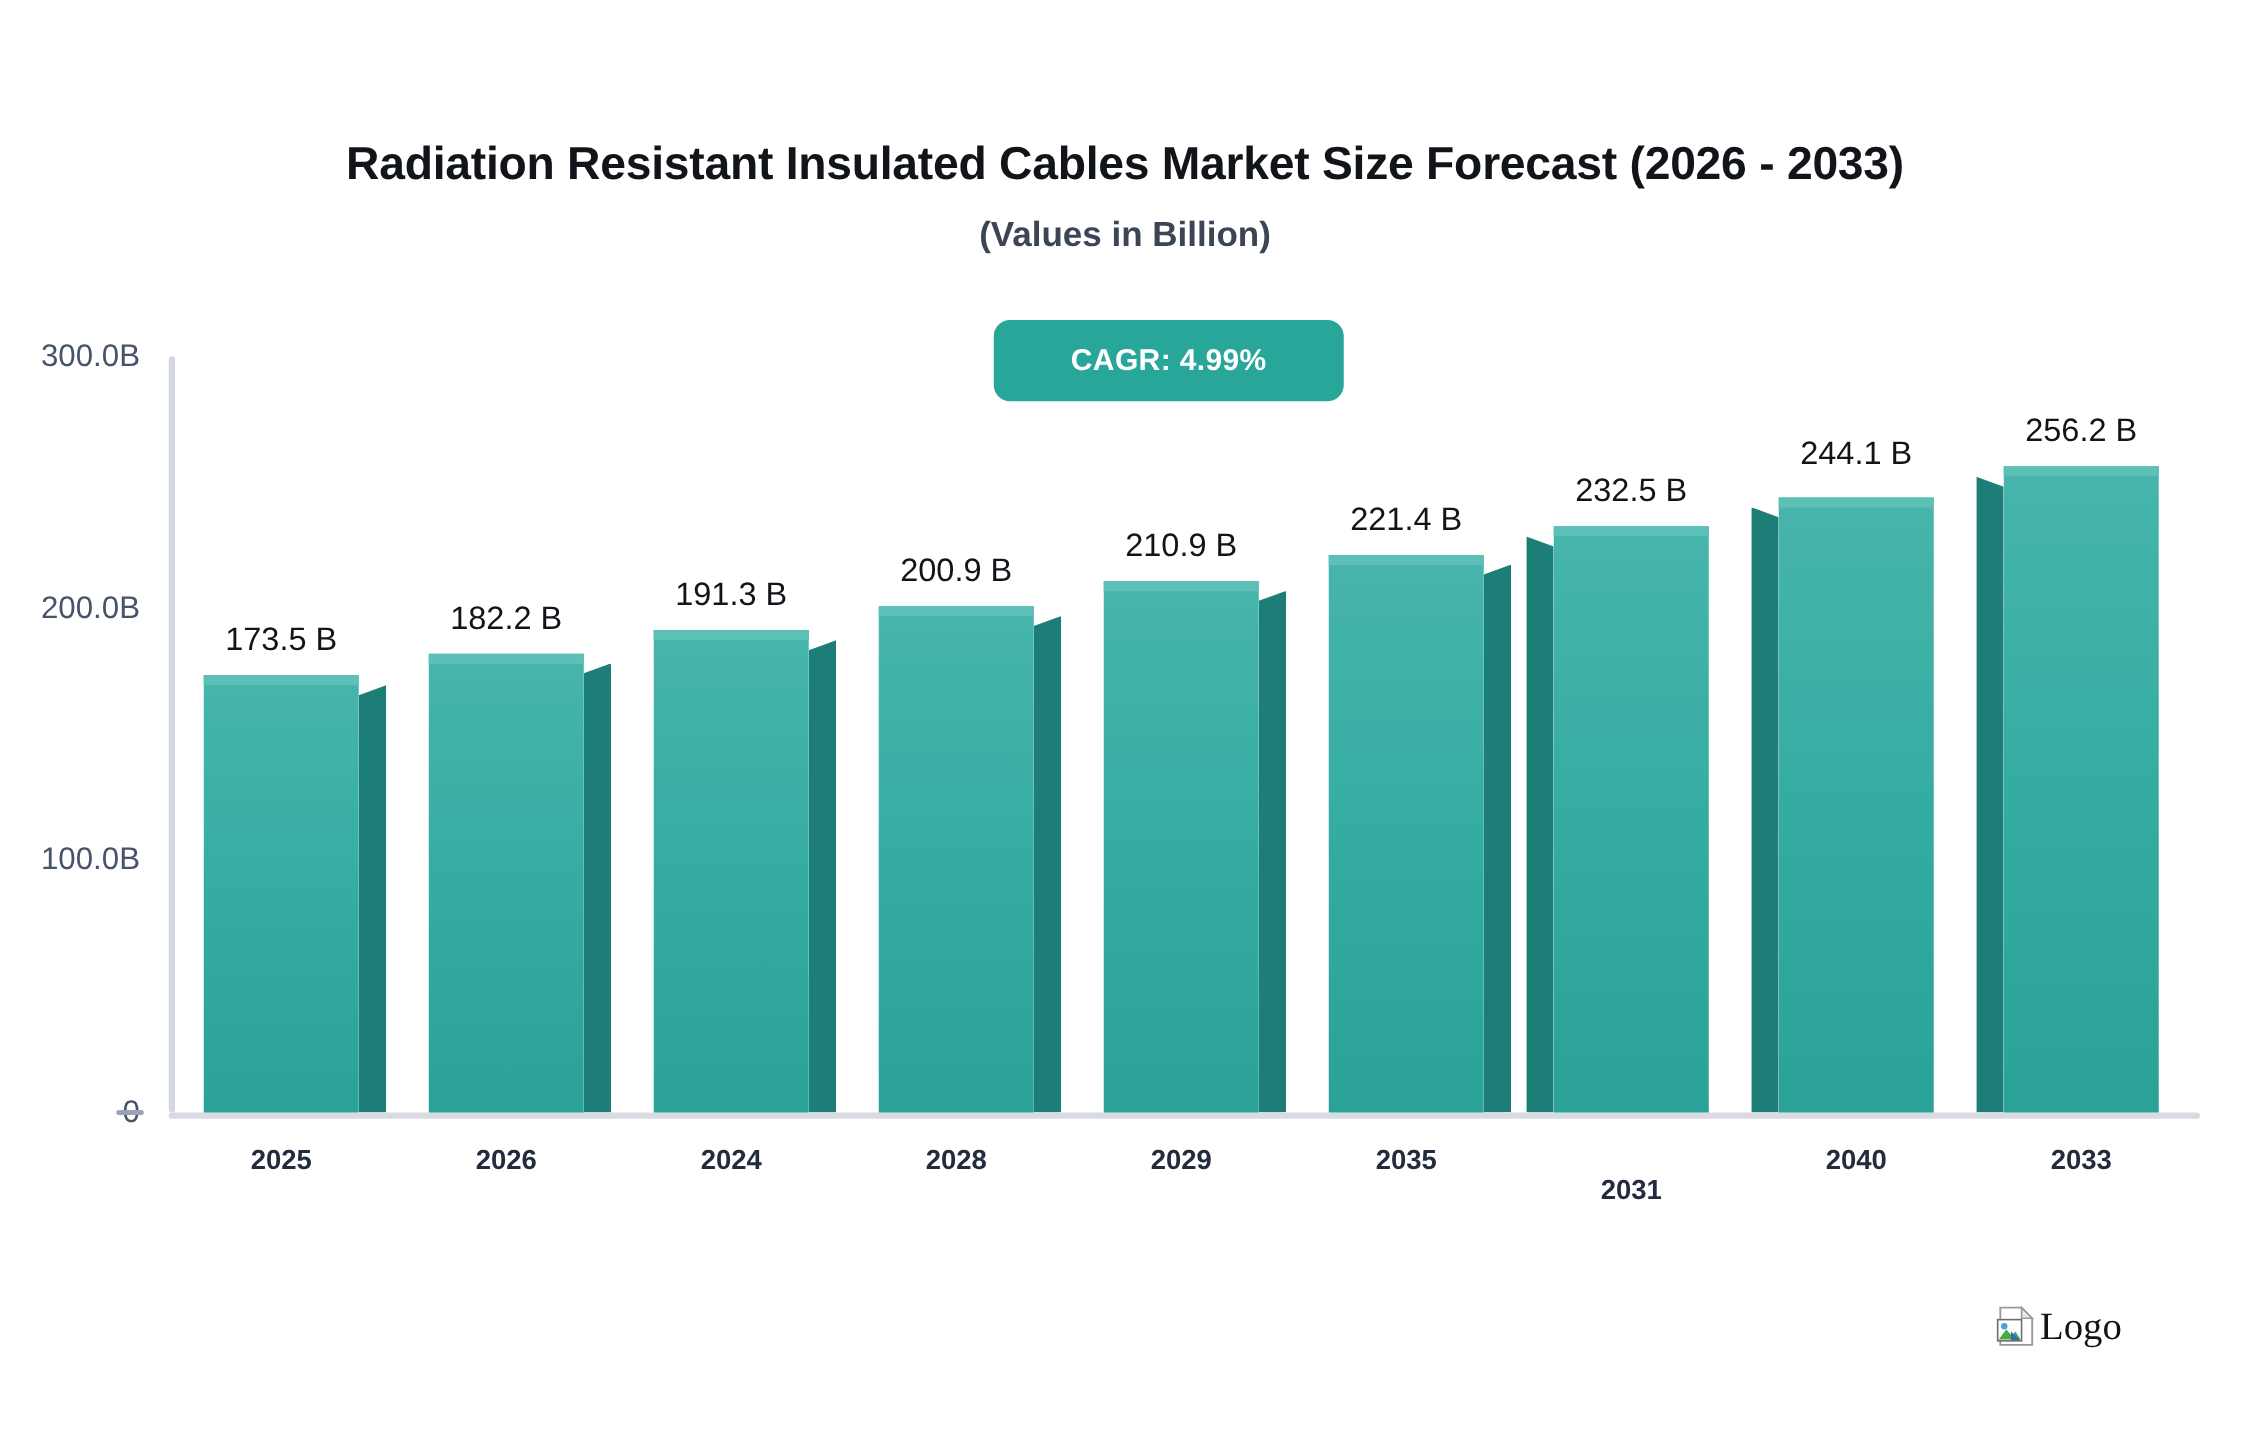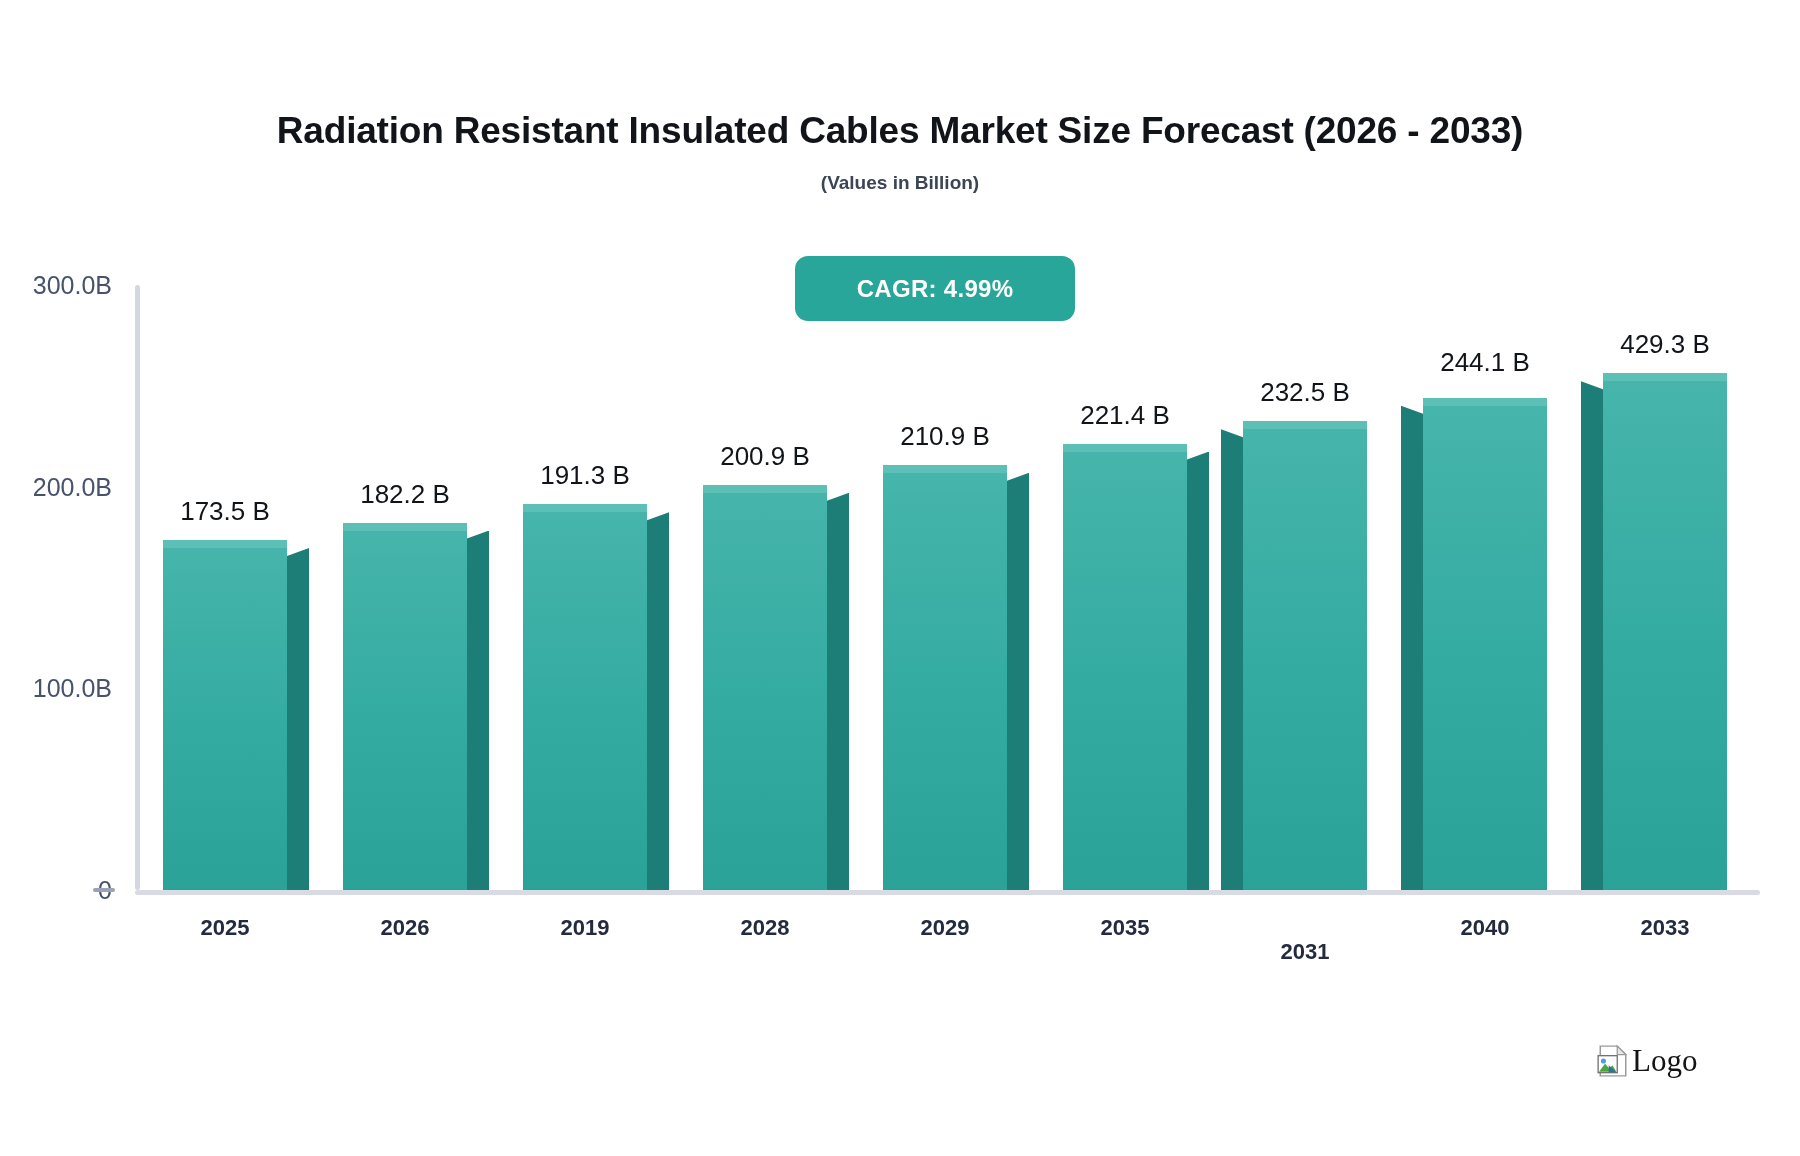--- a/index.html
+++ b/index.html
@@ -14,21 +14,21 @@
   
   .title {
     position:absolute; top:110px; left:0; width:1800px;
     text-align:center;
     font-size:37px; font-weight:bold; color:#111418;
     letter-spacing:-0.2px; white-space:nowrap;
   }
   .subtitle {
     position:absolute; top:172px; left:0; width:1800px;
     text-align:center;
-    font-size:19px; font-weight:bold; color:#3c4556;
+    font-size:28px; font-weight:bold; color:#3c4556;
   }
 
   
   .cagr-badge {
     position:absolute; left:795px; top:256px;
     width:280px; height:65px;
     background:#29a69a;
     border-radius:13px;
     display:flex; align-items:center; justify-content:center;
     color:#ffffff; font-size:24px; font-weight:bold;
@@ -184,38 +184,38 @@
   <div id="yticks-container">
       <div class="ytick" style="top: 285px;">300.0B</div>
       <div class="ytick" style="top: 486.667px;">200.0B</div>
       <div class="ytick" style="top: 688.333px;">100.0B</div>
       <div class="ytick" style="top: 890px;">0</div>
       <div class="ytick-dash" style="top: 890px; left: 93px; position: absolute;"></div>
     </div>
   <div id="xticks-container">
       <div class="xtick" style="left: 125px;">2025</div>
       <div class="xtick" style="left: 305px;">2026</div>
-      <div class="xtick" style="left: 485px;">2019</div>
+      <div class="xtick" style="left: 485px;">2024</div>
       <div class="xtick" style="left: 665px;">2028</div>
       <div class="xtick" style="left: 845px;">2029</div>
       <div class="xtick" style="left: 1025px;">2035</div>
       <div class="xtick" style="left: 1205px; margin-top: 24px;">2031</div>
       <div class="xtick" style="left: 1385px;">2040</div>
       <div class="xtick" style="left: 1565px;">2033</div>
     </div>
   <div id="labels-container">
       <div class="bar-label" style="left: 105px; top: 496.108px;">173.5 B</div>
       <div class="bar-label" style="left: 285px; top: 478.563px;">182.2 B</div>
       <div class="bar-label" style="left: 465px; top: 460.212px;">191.3 B</div>
       <div class="bar-label" style="left: 645px; top: 440.852px;">200.9 B</div>
       <div class="bar-label" style="left: 825px; top: 420.685px;">210.9 B</div>
       <div class="bar-label" style="left: 1005px; top: 399.51px;">221.4 B</div>
       <div class="bar-label" style="left: 1185px; top: 377.125px;">232.5 B</div>
       <div class="bar-label" style="left: 1365px; top: 347px;">244.1 B</div>
-      <div class="bar-label" style="left: 1545px; top: 329.33px;">429.3 B</div>
+      <div class="bar-label" style="left: 1545px; top: 329.33px;">256.2 B</div>
     </div>
 
   <div class="logo-wrap">
     <span class="broken-img-icon">
       <svg viewBox="0 0 32 32" width="34" height="34" xmlns="http://www.w3.org/2000/svg">
         <path d="M4 2 H20 L28 10 V30 H4 Z" fill="#ffffff" stroke="#9a9a9a" stroke-width="1.4"></path>
         <path d="M20 2 L28 10 H20 Z" fill="#e8e8e8" stroke="#9a9a9a" stroke-width="1.2"></path>
         <rect x="2" y="11" width="18" height="16" fill="#ffffff" stroke="#6d6d6d" stroke-width="1.2"></rect>
         <circle cx="7" cy="16" r="2.4" fill="#4d9ddb"></circle>
         <path d="M2.8 26 L8.5 18.5 L12.5 23 L15.5 20 L19.2 26 Z" fill="#4aa83c"></path>

